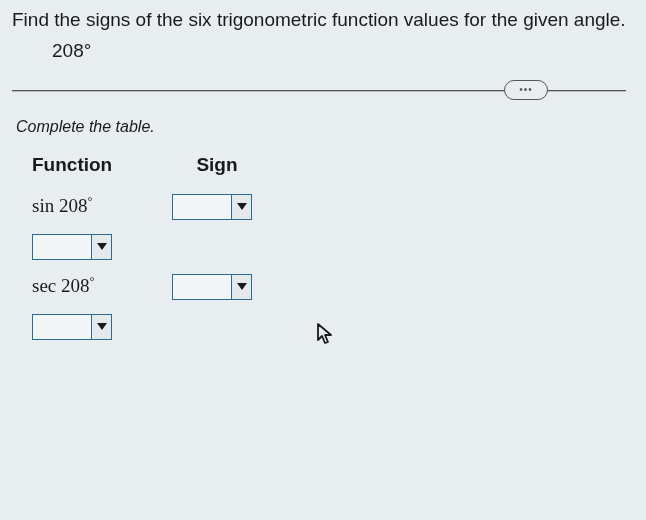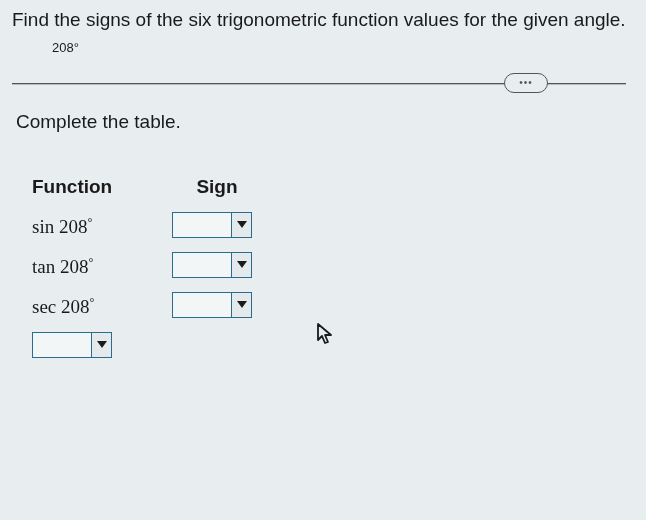--- a/index.html
+++ b/index.html
@@ -13,21 +13,21 @@
       position: relative;
     }
     .page {
       padding: 7px 20px 0 12px;
     }
     .question-text {
       font-size: 19px;
       line-height: 1.4;
     }
     .angle {
-      font-size: 13px;
+      font-size: 19px;
       margin-top: 6px;
       padding-left: 40px;
     }
     .divider-wrap {
       position: relative;
       margin-top: 28px;
       margin-bottom: 26px;
     }
     .divider {
       border: none;
@@ -46,30 +46,31 @@
       border-radius: 10px;
       display: flex;
       align-items: center;
       justify-content: center;
       color: #555;
       font-size: 10px;
       letter-spacing: 1px;
       cursor: pointer;
     }
     .instruction {
-      font-size: 19px;
-      margin-bottom: 25px;
+      font-size: 16px;
+      margin-bottom: 18px;
       padding-left: 4px;
+      font-style: italic;
     }
     .trig-table {
       padding-left: 20px;
     }
     .header-row, .func-row {
       display: flex;
-      align-items: flex-end;
+      align-items: flex-start;
       height: 40px;
     }
     .header-row .col-func, .header-row .col-sign {
       font-weight: bold;
       font-size: 19px;
     }
     .col-func {
       width: 140px;
       font-size: 19px;
     }
@@ -139,21 +140,20 @@
               <span style="flex: 1 1 0%;"></span>
               <div class="select-arrow">
                 <svg width="10" height="8" viewBox="0 0 10 8">
                   <path d="M0 0 L10 0 L5 7 Z" fill="#1a1a1a"></path>
                 </svg>
               </div>
             </div>
           </div>
         </div>
         <div class="func-row">
-          <div class="col-func"><span class="func-label"><span>tan</span> <span>208</span><span class="deg-sup">°</span></span></div>
           <div class="col-sign">
             <div class="select-box">
               <span style="flex: 1 1 0%;"></span>
               <div class="select-arrow">
                 <svg width="10" height="8" viewBox="0 0 10 8">
                   <path d="M0 0 L10 0 L5 7 Z" fill="#1a1a1a"></path>
                 </svg>
               </div>
             </div>
           </div>

